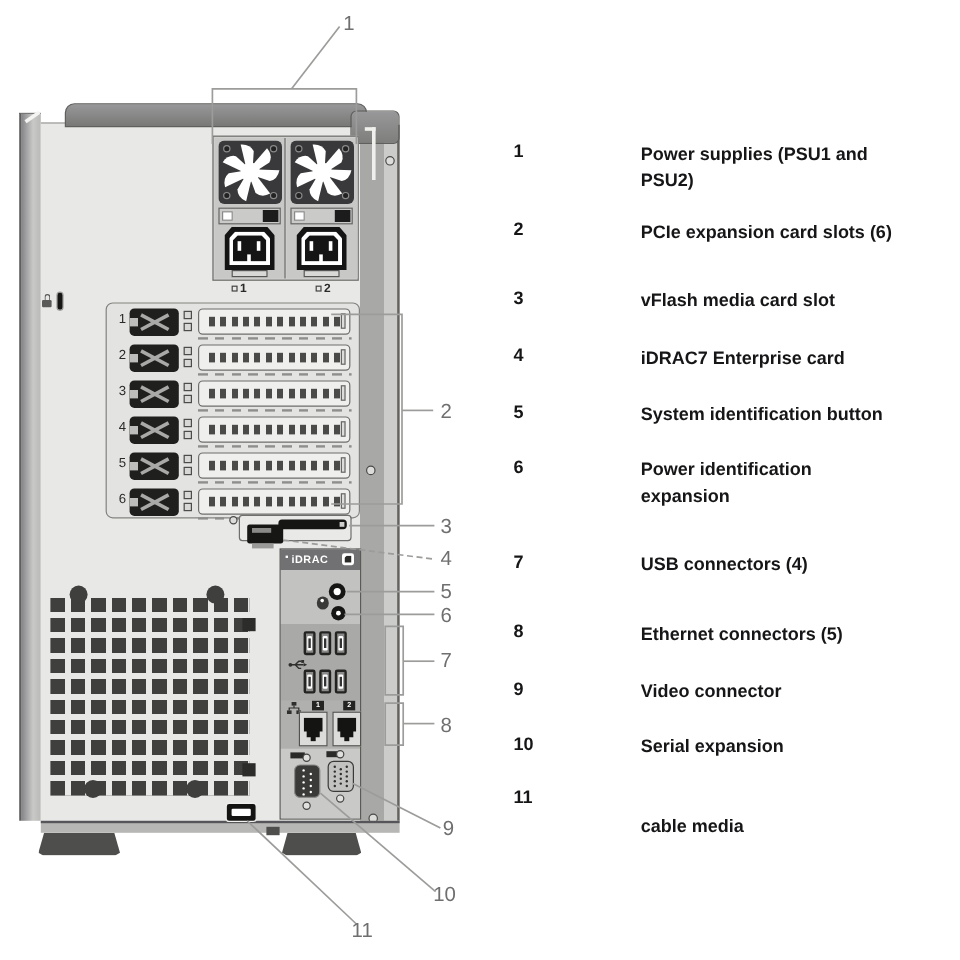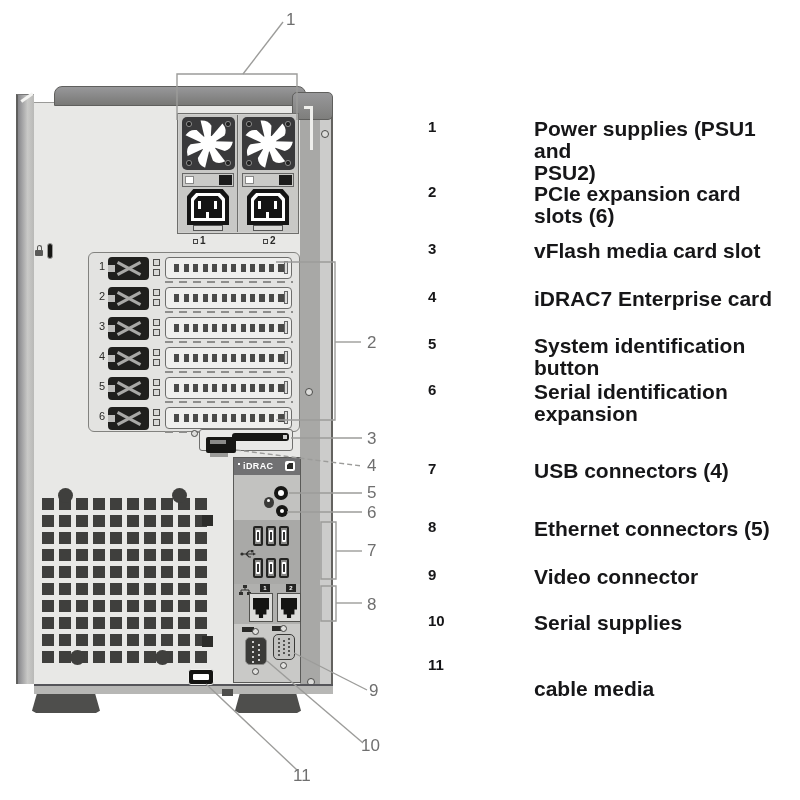--- a/index.html
+++ b/index.html
@@ -127,21 +127,21 @@
   .fanslot { left:188px; top:669px; width:26px; height:16px; background:#141412; border-radius:3px; border:1px solid #efefed; }
   .fanslot::after { content:""; position:absolute; left:4px; top:4px; width:16px; height:6px; background:#fff; border-radius:1px; }
 
   
   svg.overlay { position:absolute; left:0; top:0; pointer-events:none; }
   .callout { position:absolute; color:#6f6f6f; font-size:17px; }
 
   
   .lrow { position:absolute; left:428px; width:350px; }
   .lnum { position:absolute; left:0; top:0; font-size:15px; font-weight:bold; color:#161618; }
-  .ltxt { position:absolute; left:106px; top:0; width:240px; font-size:21px; font-weight:bold; color:#161618; line-height:22px; }
+  .ltxt { position:absolute; left:106px; top:0; width:240px; font-size:15px; font-weight:bold; color:#161618; line-height:22px; }
 </style>
 </head>
 <body>
 
 <div class="stage">
 
   <div class="abs flange"></div>
   <div class="abs flange-notch"></div>
   <div class="abs body-main"></div>
   <div class="abs strip-mid"></div>
@@ -467,36 +467,36 @@
   <div class="lrow" style="top:288px;">
     <span class="lnum">4</span>
     <span class="ltxt"><span>iDRAC7 Enterprise card</span></span>
   </div>
   <div class="lrow" style="top:335px;">
     <span class="lnum">5</span>
     <span class="ltxt"><span>System identification button</span></span>
   </div>
   <div class="lrow" style="top:381px;">
     <span class="lnum">6</span>
-    <span class="ltxt"><span>Serial identification</span><br><span>expansion</span></span>
+    <span class="ltxt"><span>Power identification</span><br><span>expansion</span></span>
   </div>
   <div class="lrow" style="top:460px;">
     <span class="lnum">7</span>
     <span class="ltxt"><span>USB connectors (4)</span></span>
   </div>
   <div class="lrow" style="top:518px;">
     <span class="lnum">8</span>
     <span class="ltxt"><span>Ethernet connectors (5)</span></span>
   </div>
   <div class="lrow" style="top:566px;">
     <span class="lnum">9</span>
     <span class="ltxt"><span>Video connector</span></span>
   </div>
   <div class="lrow" style="top:612px;">
     <span class="lnum">10</span>
-    <span class="ltxt"><span>Serial supplies</span></span>
+    <span class="ltxt"><span>Serial expansion</span></span>
   </div>
   <div class="lrow" style="top:656px;">
     <span class="lnum">11</span>
     <span class="ltxt"><br><span>cable media</span></span>
   </div>
 
 </div>
 
 </body></html>

